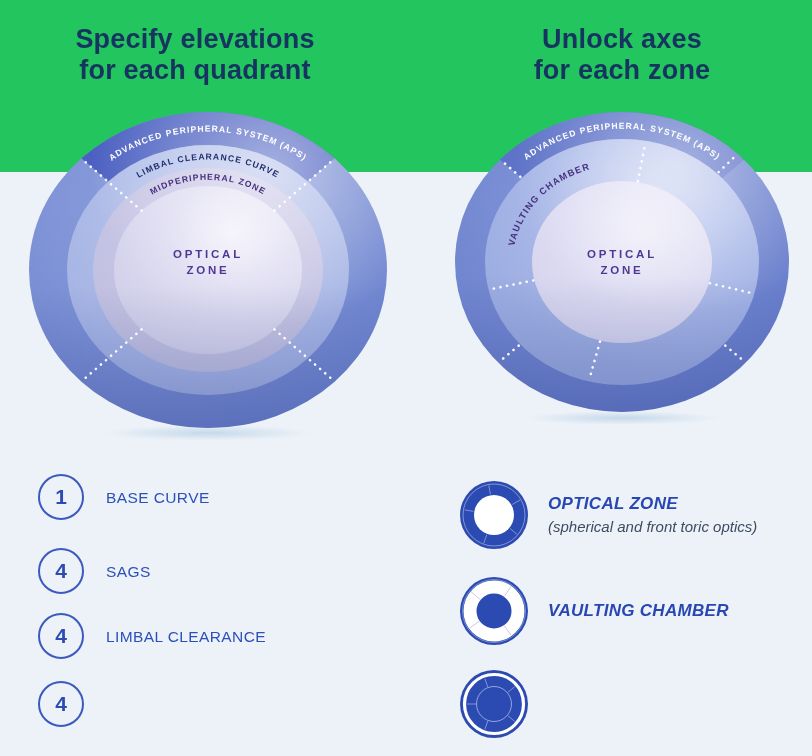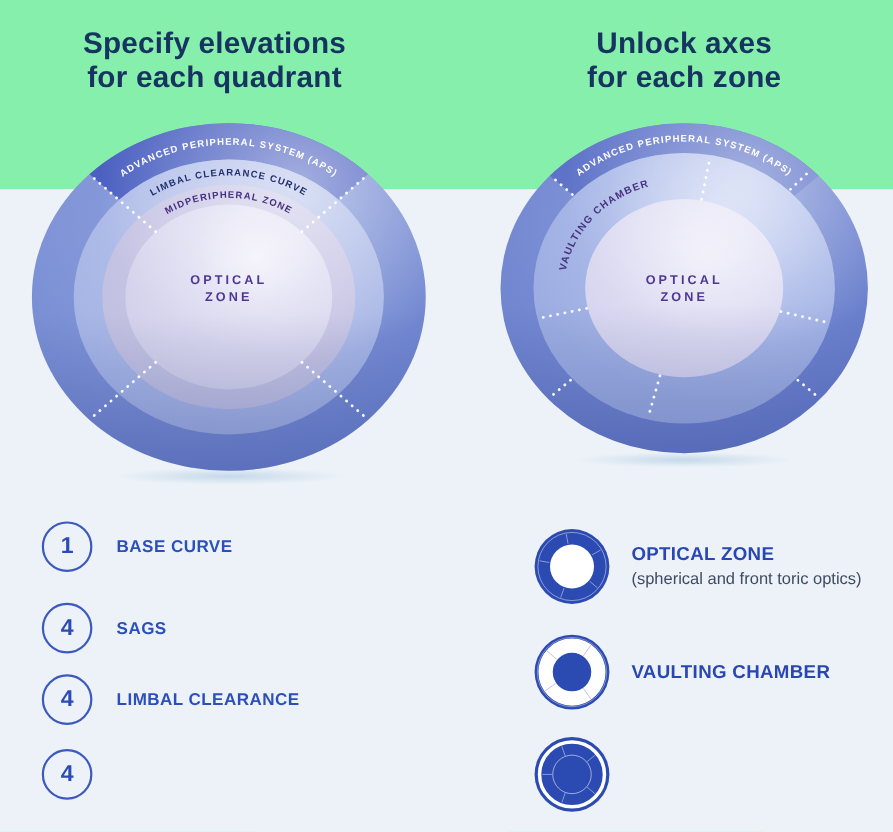--- a/index.html
+++ b/index.html
@@ -1,16 +1,16 @@
 <!DOCTYPE html>
 <html><head>
 <meta charset="utf-8">
 <style>
   html,body{margin:0;padding:0;background:#ffffff;}
-  .stage{position:relative;width:812px;height:756px;background:#86efac;overflow:hidden;
+  .stage{position:relative;width:812px;height:756px;background:#22c55e;overflow:hidden;
          font-family:"Liberation Sans",sans-serif;}
   .band{position:absolute;left:0;top:172px;width:812px;height:584px;background:#edf2f8;}
 
   .title{position:absolute;top:24px;text-align:center;font-size:27px;font-weight:bold;
          color:#17335f;line-height:31px;letter-spacing:.2px;}
   .title.t-left{left:0;width:390px;}
   .title.t-right{left:424px;width:396px;}
 
   .lens{position:absolute;}
   .lens.l-left{left:28px;top:110px;}
@@ -27,24 +27,24 @@
 
   .items{position:absolute;left:38px;top:474px;}
   .item{display:flex;align-items:center;}
   .item+.item{margin-top:0;}
   .item.i1{margin-bottom:28px;}
   .item.i2{margin-bottom:19px;}
   .item.i3{margin-bottom:22px;}
   .count{width:46px;height:46px;box-sizing:border-box;border:2.6px solid #3b59bf;border-radius:50%;
          display:flex;align-items:center;justify-content:center;
          font-size:21px;font-weight:bold;color:#2c4cb3;flex:none;background:transparent;}
-  .item-label{margin-left:22px;font-weight:bold;font-size:15.5px;color:#2c50ba;
+  .item-label{margin-left:22px;font-weight:normal;font-size:15.5px;color:#2c50ba;
               letter-spacing:.4px;line-height:21px;max-width:190px;}
 
-  .legend{position:absolute;left:484px;top:479px;}
+  .legend{position:absolute;left:458px;top:479px;font-style:italic;}
   .legend-row{display:flex;align-items:center;}
   .legend-row.g1{margin-bottom:24px;}
   .legend-row.g2{margin-bottom:21px;}
   .legend-icon{width:72px;height:72px;flex:none;}
   .legend-text{margin-left:18px;}
   .legend-title{font-size:17px;font-weight:bold;color:#2847b3;letter-spacing:.3px;}
   .legend-sub{font-size:15px;color:#3f4b62;line-height:19px;margin-top:3px;text-align:center;}
   .legend-sub.w200{max-width:200px;}
 </style>
 </head>

